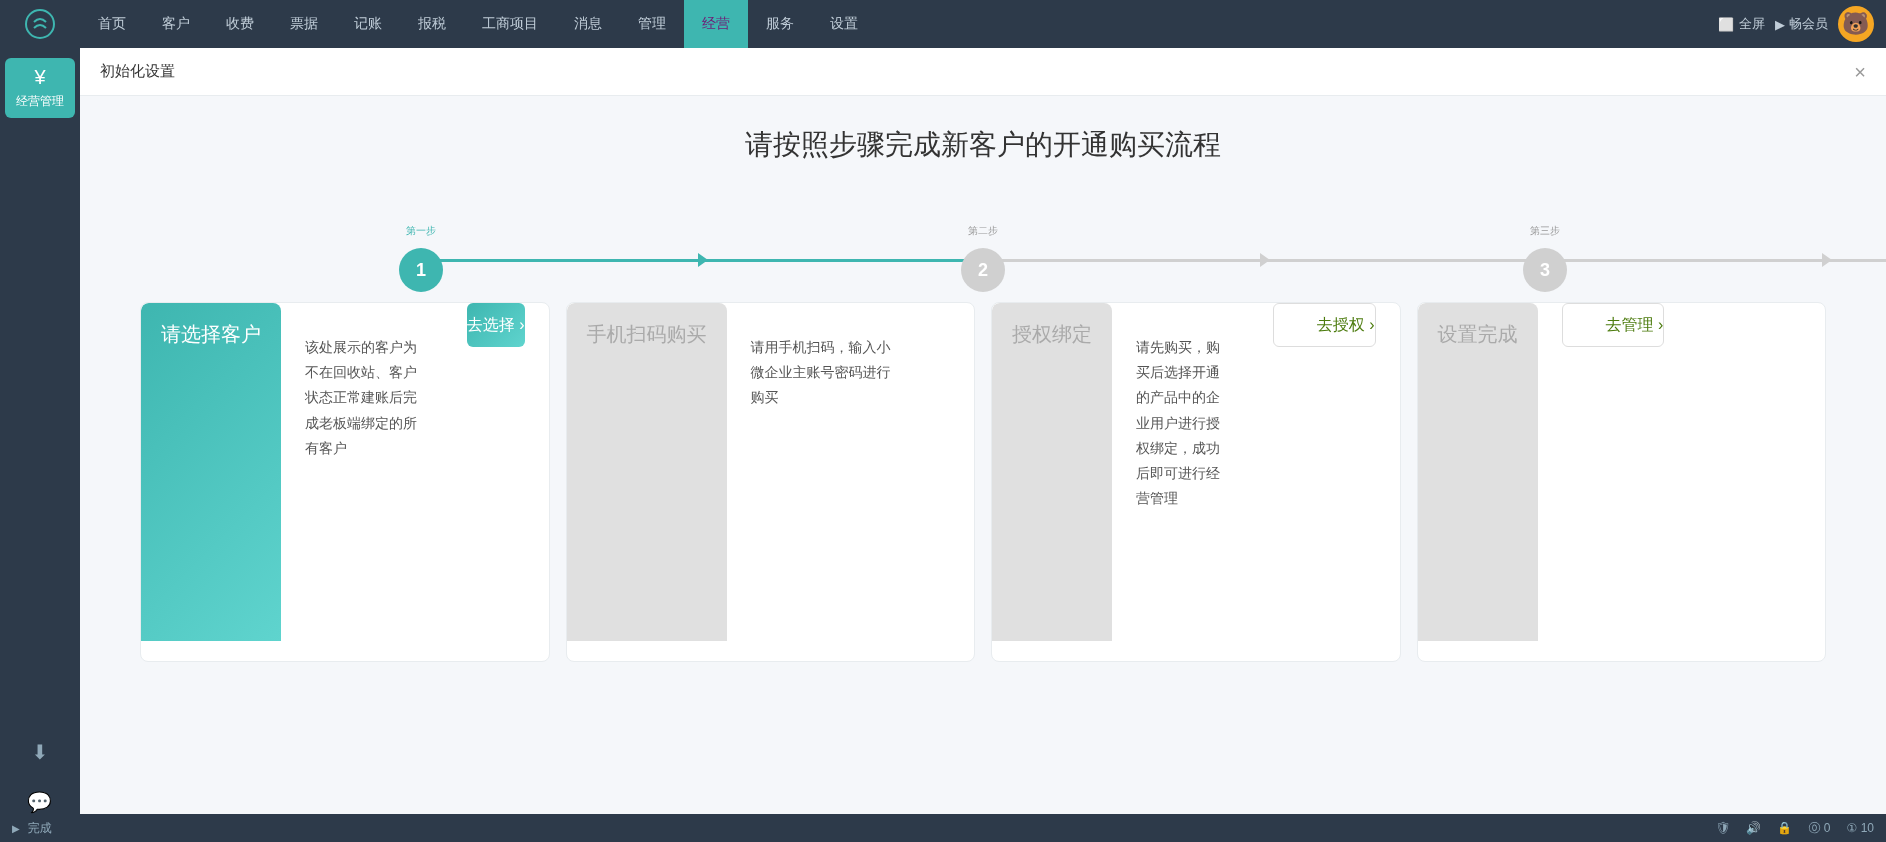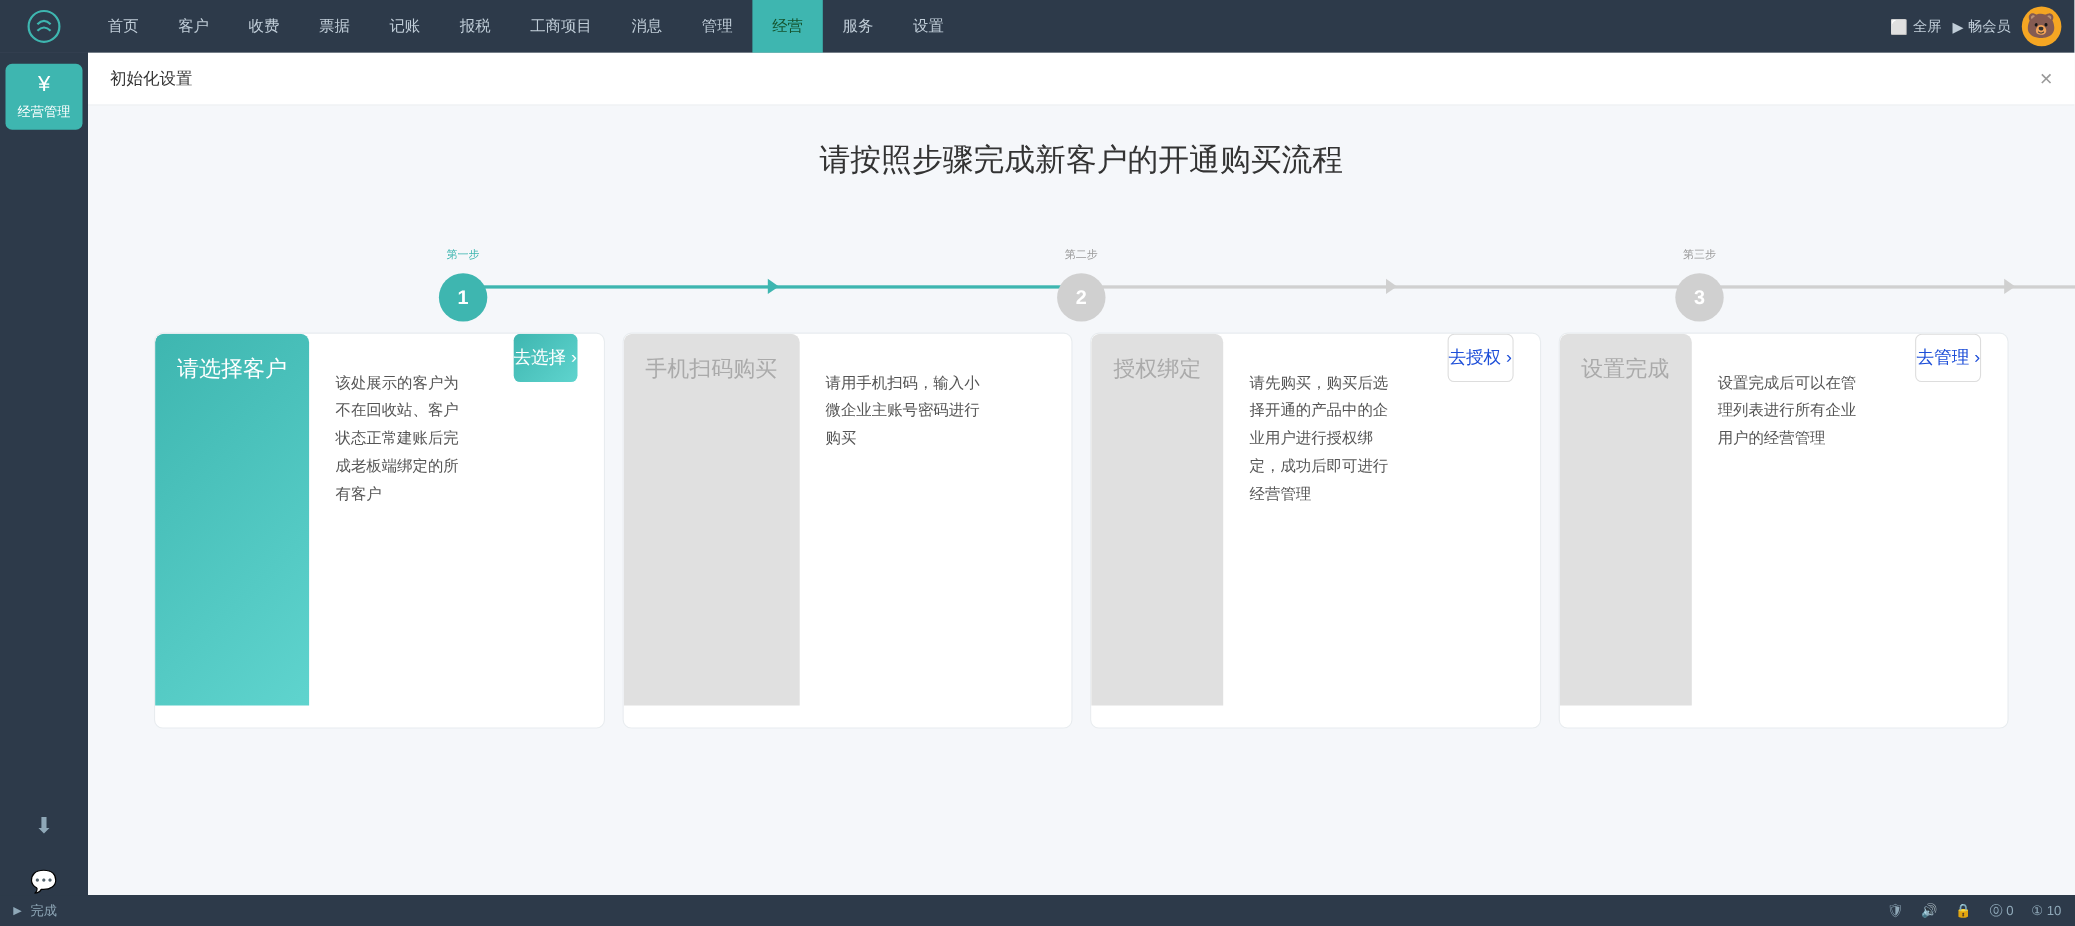--- a/index.html
+++ b/index.html
@@ -17,21 +17,21 @@
       color: #c0cdd8;
       font-size: 14px;
       padding: 1px 18px;
       height: 48px;
       display: flex;
       align-items: center;
       cursor: pointer;
     }
     .top-nav-item.active {
       background: #3eb6b0;
-      color: #14532d;
+      color: #701a75;
     }
     .top-nav-right {
       margin-left: auto;
       display: flex;
       align-items: center;
       gap: 10px;
       padding-right: 12px;
     }
     .top-nav-right-btn {
       color: #c0cdd8;
@@ -249,22 +249,23 @@
       align-items: center;
       justify-content: flex-end;
       gap: 6px;
     }
     .card-btn.active-btn {
       background: linear-gradient(135deg, #3eb6b0 0%, #5fd4ce 100%);
       color: #fff;
     }
     .card-btn.inactive-btn {
       background: #fff;
-      color: #1d4ed8;
+      color: #4d7c0f;
       border: 1px solid #ddd;
+      padding-left: 43px;
     }
 
     
     .status-bar {
       position: fixed;
       bottom: 0;
       left: 0;
       width: 1886px;
       height: 28px;
       background: #2d3a4a;
@@ -414,23 +415,20 @@
           <button class="card-btn inactive-btn">
             <span>去授权  ›</span>
           </button>
         </div>
       </div>
 
       <div class="card inactive">
         <div class="card-header">
           <span>设置完成</span>
         </div>
-        <div class="card-body">
-          <span>设置完成后可以在管理列表进行所有企业用户的经营管理</span>
-        </div>
         <div class="card-footer">
           <button class="card-btn inactive-btn">
             <span>去管理  ›</span>
           </button>
         </div>
       </div>
     </div>
   </div>
 </div>
 

